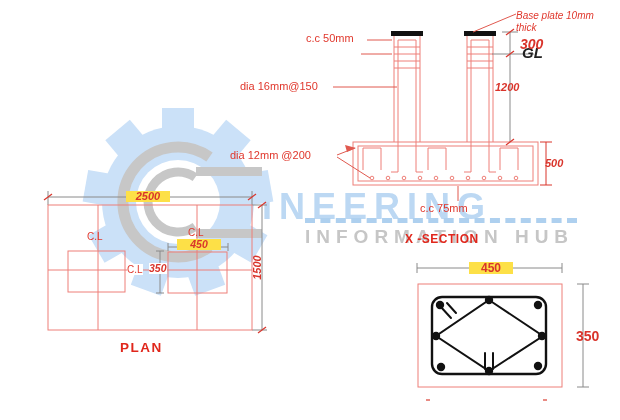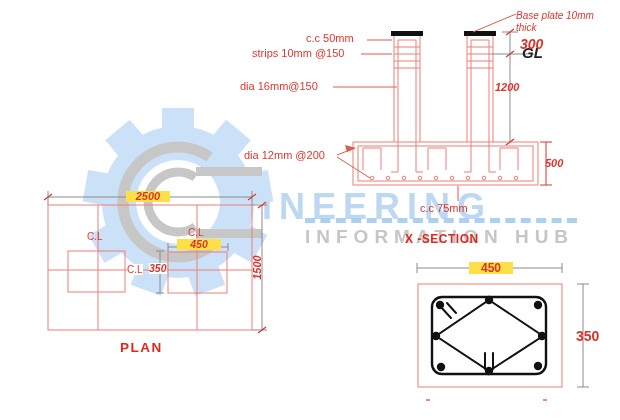--- a/index.html
+++ b/index.html
@@ -202,23 +202,22 @@
         <circle cx="538" cy="366" r="4.2"></circle>
       <circle cx="489" cy="300" r="4.2"></circle>
         <circle cx="489" cy="371" r="4.2"></circle>
       <circle cx="436" cy="336" r="4.2"></circle>
         <circle cx="542" cy="336" r="4.2"></circle>
     </g>
   </svg>
 
 
   <div class="lbl" style="left:306px;top:32px;">c.c 50mm</div>
-  <div class="lbl" style="left:252px;top:47px;">strips 10mm @150</div>
   <div class="lbl" style="left:240px;top:80px;">dia 16mm@150</div>
-  <div class="lbl" style="left:244px;top:149px;">dia 12mm @200</div>
+  <div class="lbl" style="left:230px;top:149px;">dia 12mm @200</div>
   <div class="lbl" style="left:420px;top:202px;">c.c 75mm</div>
   <div id="baseplate-label">Base plate 10mm thick</div>
   <div id="gl-label">GL</div>
 
   <div class="dim" style="left:520px;top:37px;font-size:14px;font-style:italic;">300</div>
   <div class="dim" style="left:495px;top:82px;">1200</div>
   <div class="dim" style="left:537px;top:158px;padding-left:8px;">500</div>
   <div class="caption" style="left:405px;top:232px;font-size:12px;letter-spacing:0.5px;">X -SECTION</div>
 
   <div class="dim bg" style="left:126px;top:191px;width:40px;text-align:center;">2500</div>

